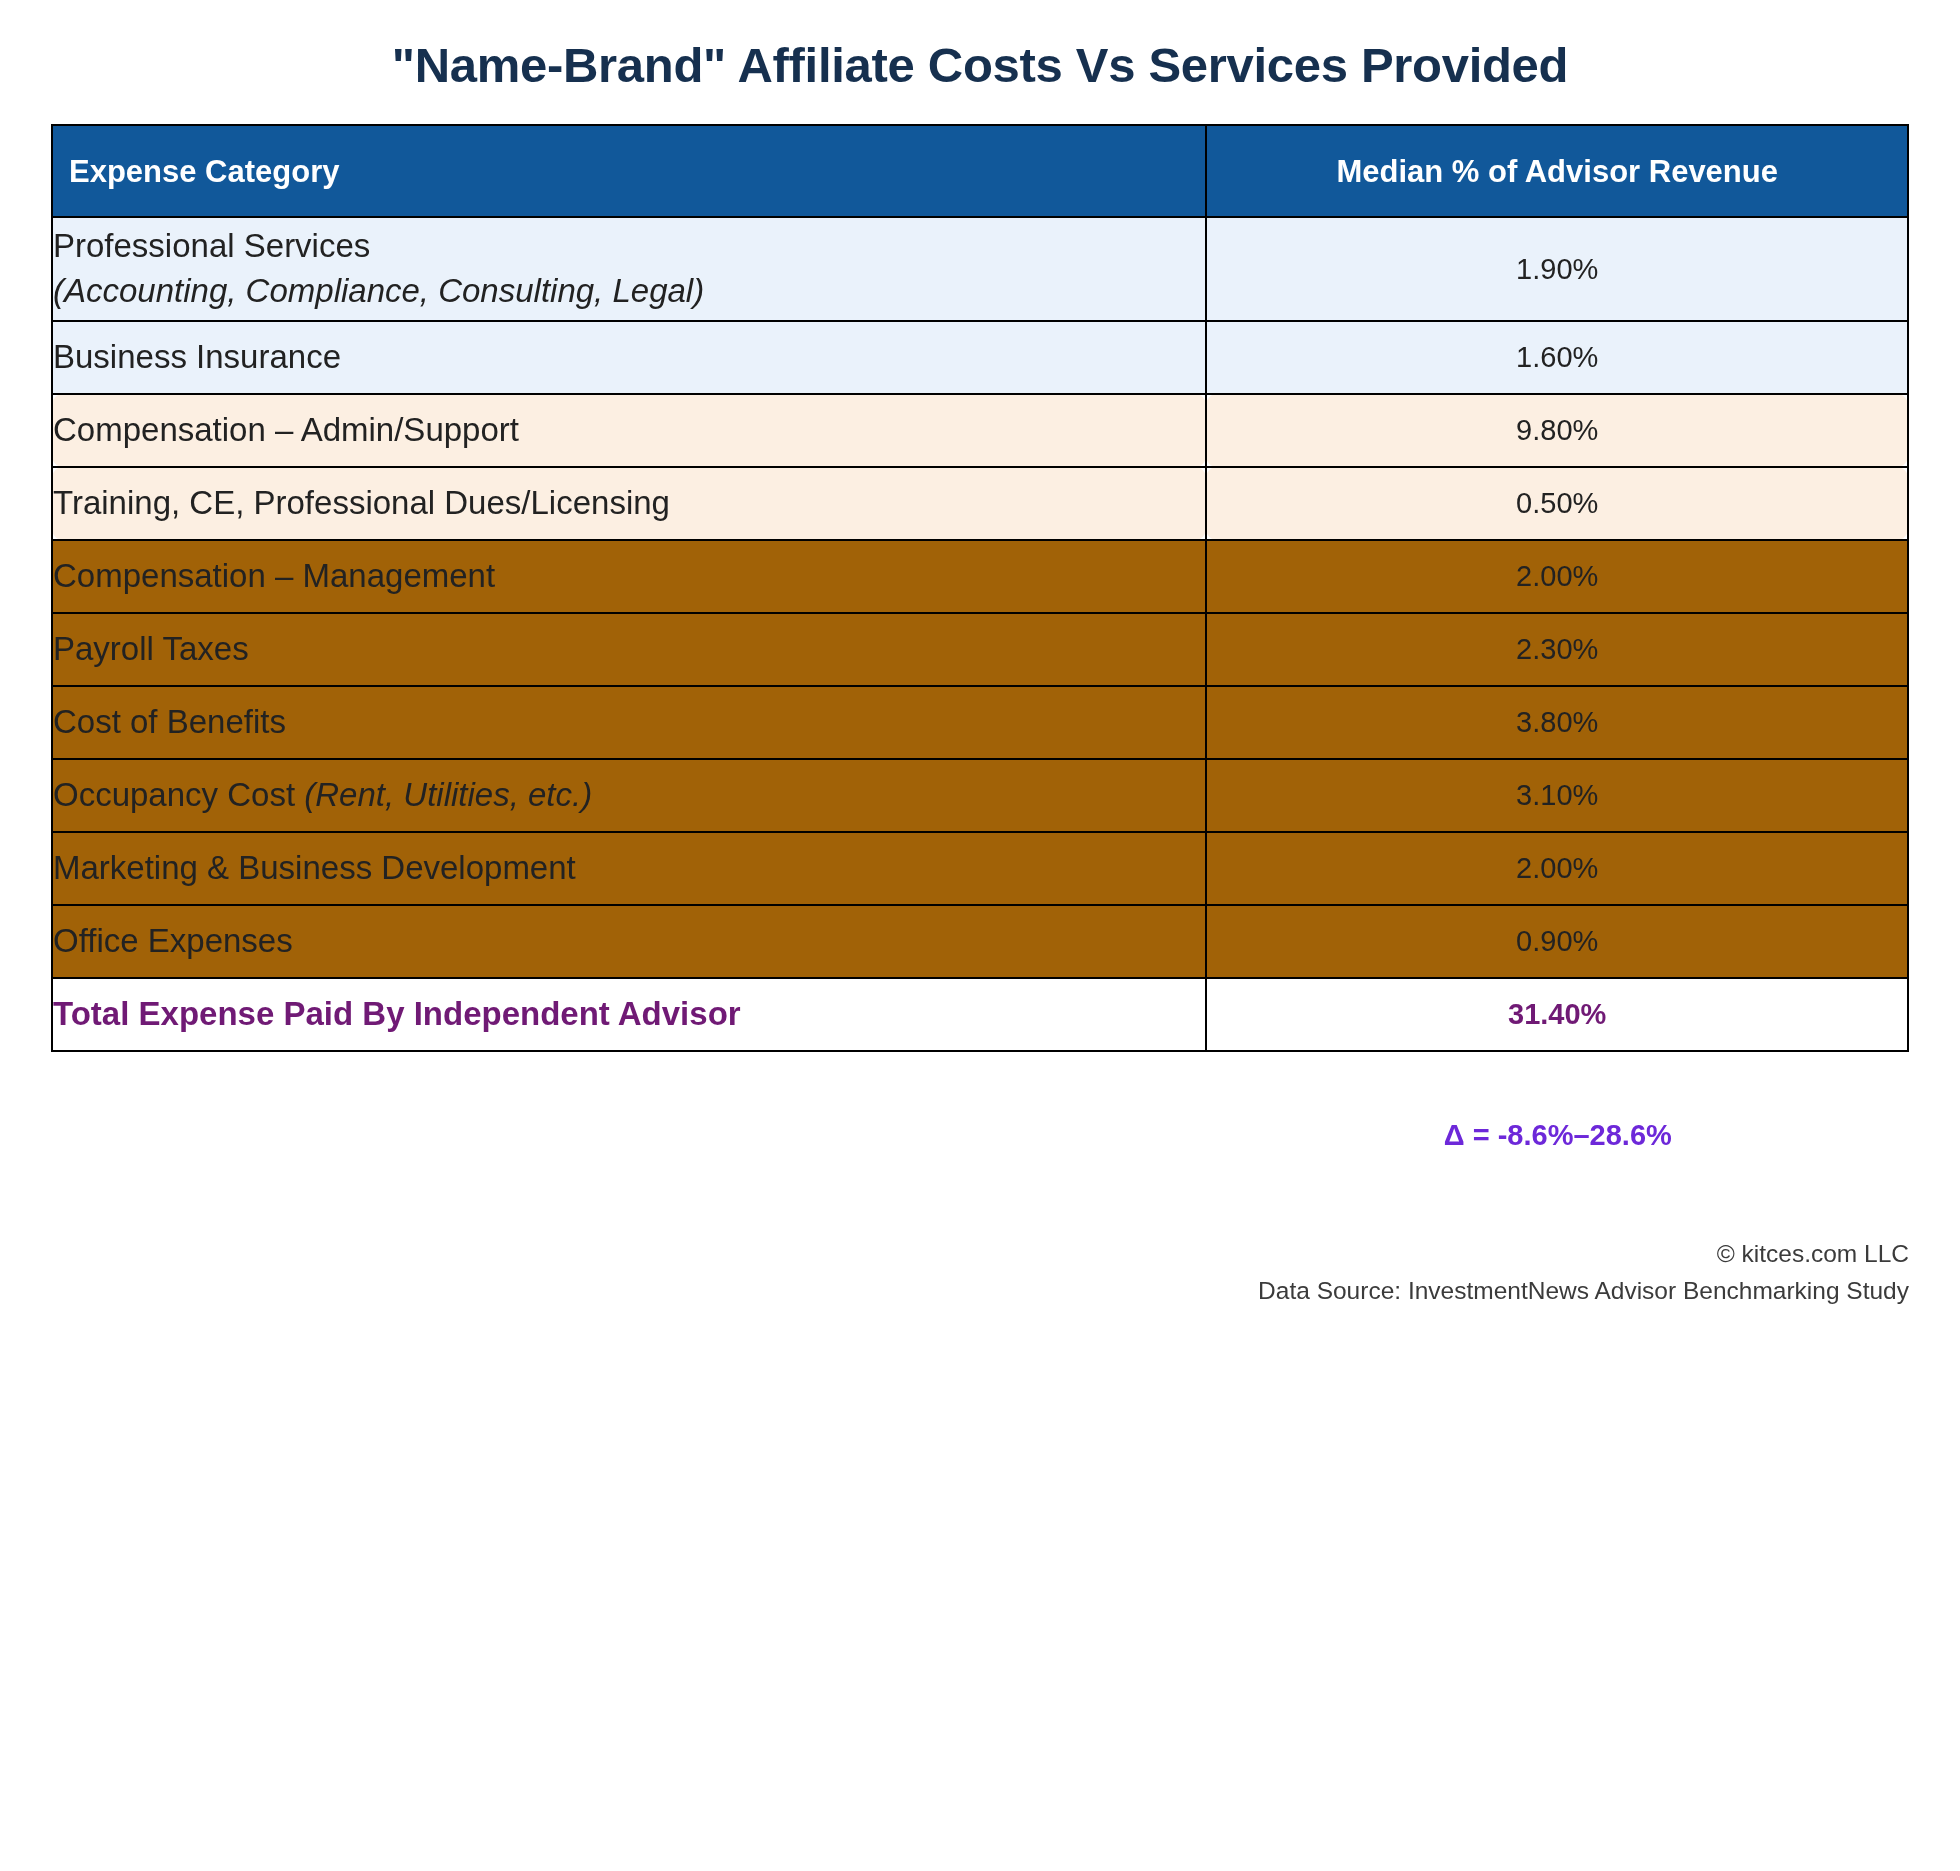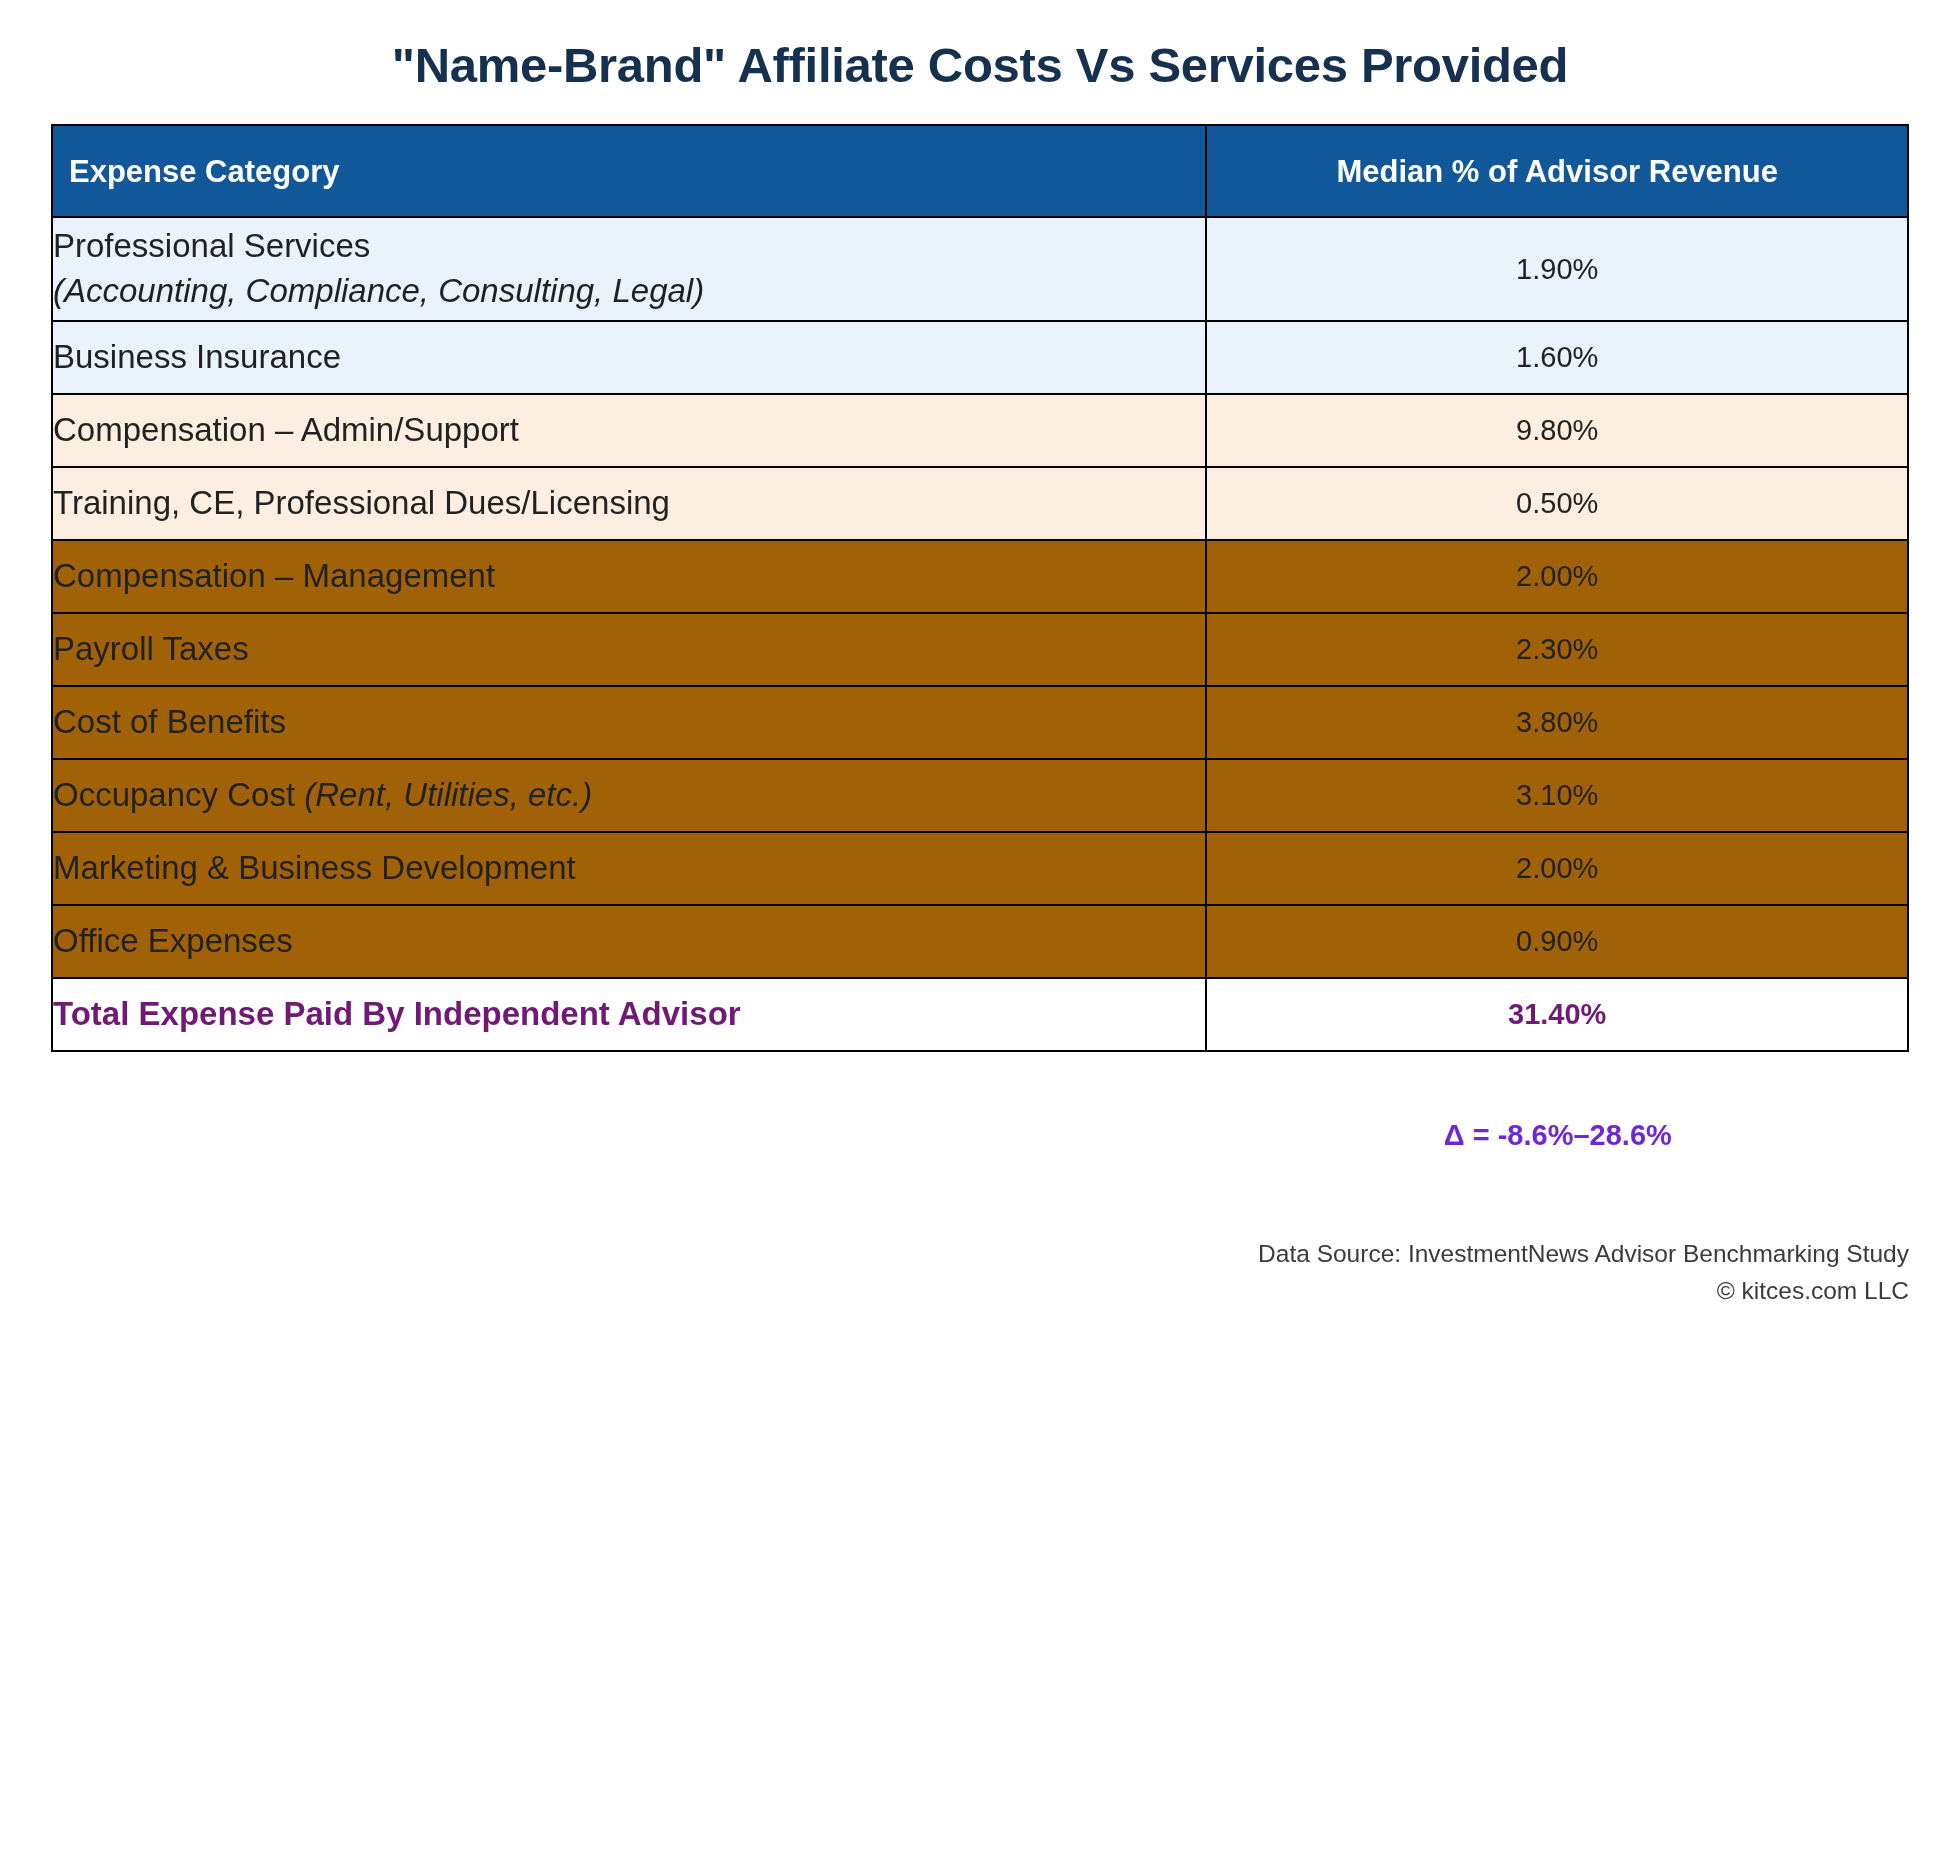--- a/index.html
+++ b/index.html
@@ -96,21 +96,21 @@
   .cat-sub {
     font-style: italic;
     display: block;
   }
   .cat-inline-sub {
     font-style: italic;
   }
 
   
   tr.tint-blue  td { background: #EAF2FB; }
-  tr.tint-peach td { background: #FCEFE2; }
+  tr.tint-peach td { background: #FCEFE2; border-radius: 11px; }
   tr.tint-green td { background: #a16207; margin-top: 32px; }
   tr.tint-white td { background: #FFFFFF; }
 
   tr.summary-row td {
     font-weight: bold;
     color: #701a75;
     margin-top: 35px;
   }
 
   
@@ -217,18 +217,18 @@
           </tr>
         </tbody>
     </table>
   </div>
 
   <div class="delta-line">
     <span class="delta-inner">Δ = -8.6%–28.6%</span>
   </div>
 
   <div class="footer">
+    <div>© kitces.com LLC</div>
     <div>Data Source: InvestmentNews Advisor Benchmarking Study</div>
-    <div>© kitces.com LLC</div>
   </div>
 
 </div>
 
 
 </body></html>

